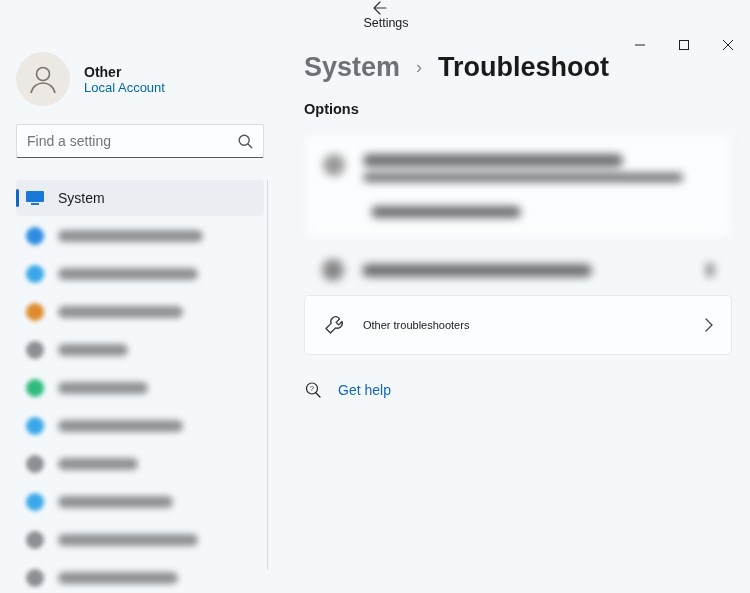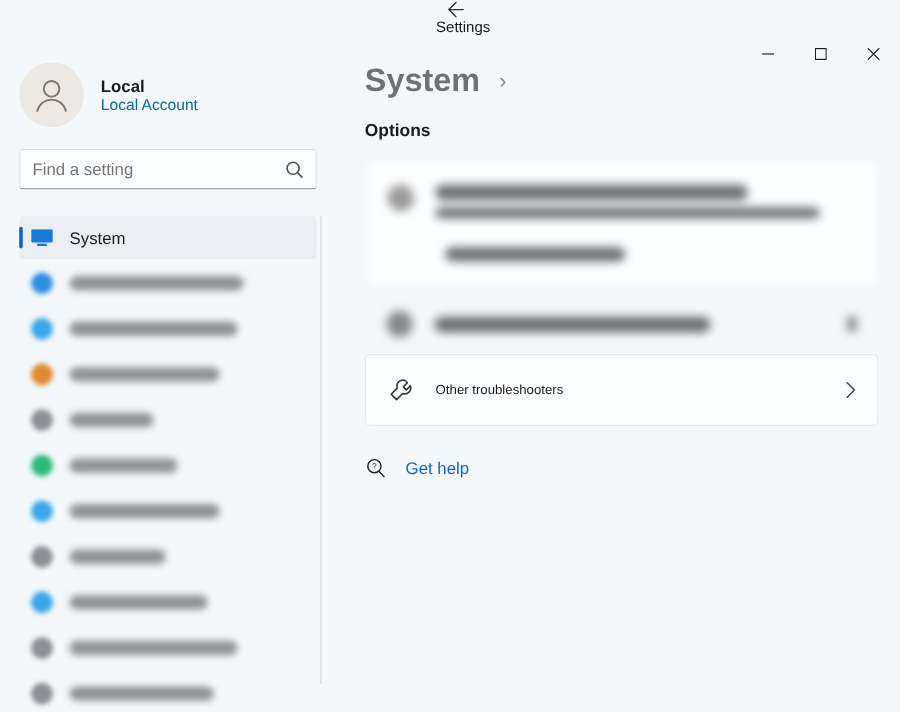--- a/index.html
+++ b/index.html
@@ -167,21 +167,21 @@
 <div class="content">
   <div class="sidebar">
     <div class="user-block">
       <div class="avatar">
         <svg width="34" height="34" viewBox="0 0 34 34">
           <circle cx="17" cy="12" r="6.5" stroke="#7e7369" stroke-width="1.6" fill="none"></circle>
           <path d="M5 31c1.5-7 7-10 12-10s10.5 3 12 10" stroke="#7e7369" stroke-width="1.6" fill="none"></path>
         </svg>
       </div>
       <div>
-        <div class="user-name">Local</div>
+        <div class="user-name">Other</div>
         <div class="user-sub">Local Account</div>
       </div>
     </div>
 
     <div class="search-box">
       <input type="text" placeholder="Find a setting" style="">
       <svg width="15" height="15" viewBox="0 0 15 15">
           <circle cx="6.2" cy="6.2" r="5" stroke="#555" fill="none" stroke-width="1.4"></circle>
           <line x1="10" y1="10" x2="14" y2="14" stroke="#555" stroke-width="1.4"></line>
         </svg>
@@ -238,20 +238,21 @@
           <div class="nav-icon" style="background: rgb(140, 143, 147); filter: blur(2px);"></div>
           <span class="nav-label" style="width: 120px;">Windows Update</span>
         </div>
       </div>
   </div>
 
   <div class="main">
     <div class="breadcrumb">
       <span class="root">System</span>
       <span class="chev">›</span>
+      <span>Troubleshoot</span>
     </div>
 
     <div class="section-h">Options</div>
 
     <div class="card card-blur">
       <div style="display:flex; gap:18px; align-items:flex-start;">
         <div style="width:22px;height:22px;border-radius:50%;background:#9a9a9a;flex-shrink:0;margin-top:4px;"></div>
         <div style="flex:1;">
           <div class="line" style="width:260px;height:13px;"></div>
           <div class="line" style="width:320px;height:9px;margin-top:6px;"></div>

